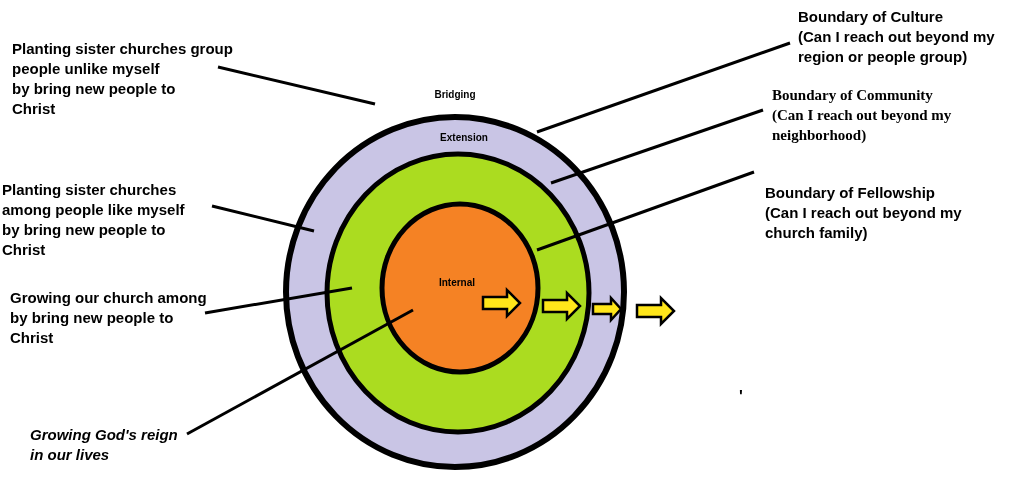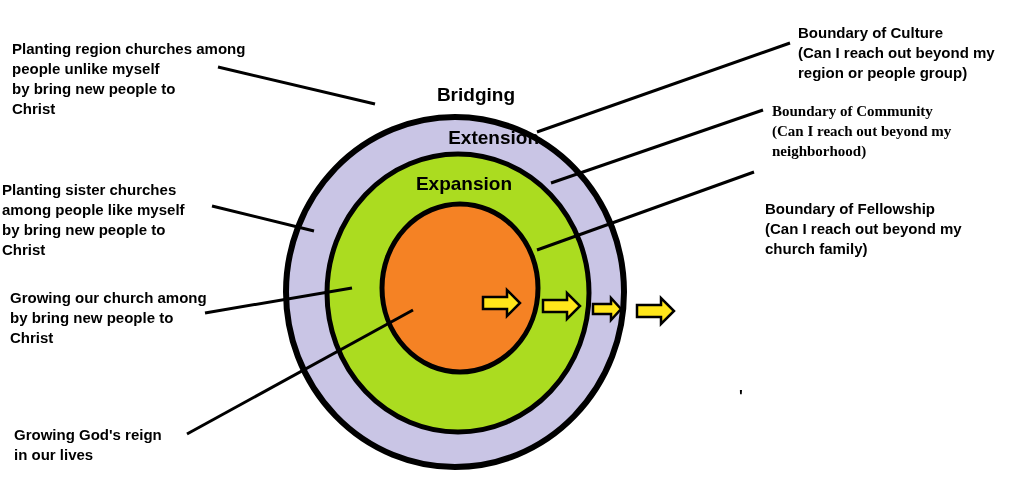--- a/index.html
+++ b/index.html
@@ -8,22 +8,22 @@
     font-family:"Liberation Sans",sans-serif;font-weight:bold;color:#000;
   }
   .diagram-svg{position:absolute;left:0;top:0;width:1021px;height:500px;}
   .ring{stroke:#000;}
   .ring-outer{stroke-width:6;}
   .ring-mid{stroke-width:5;}
   .ring-inner{stroke-width:5;}
   .connector{stroke:#000;stroke-width:3;fill:none;}
   .flow-arrow{stroke:#000;stroke-width:2.5;stroke-linejoin:miter;}
   .annotation{position:absolute;font-size:15px;line-height:20px;white-space:pre-line;}
-  .annotation.right{text-align:left;margin-top:16px;}
-  .ring-label{position:absolute;width:120px;font-size:19px;line-height:18px;text-align:right;}
+  .annotation.right{text-align:left;}
+  .ring-label{position:absolute;width:120px;font-size:10px;line-height:18px;text-align:center;}
   .stray{position:absolute;font-size:16px;line-height:16px;}
 </style>
 </head>
 <body>
 
 <div class="canvas">
 
   <svg class="diagram-svg" viewBox="0 0 1021 500">
 
     <ellipse class="ring ring-outer" cx="455" cy="292" rx="169" ry="175" fill="#C9C5E5"></ellipse>
@@ -39,35 +39,35 @@
     <line class="connector" x1="763" y1="110" x2="551" y2="183"></line>
     <line class="connector" x1="754" y1="172" x2="537" y2="250"></line>
 
     <polygon class="flow-arrow" points="483,297 507,297 507,290 520,303 507,316 507,309 483,309" fill="#FFE61A"></polygon>
     <polygon class="flow-arrow" points="543,300 567,300 567,293 580,306 567,319 567,312 543,312" fill="#FFE61A"></polygon>
     <polygon class="flow-arrow" points="593,304 611,304 611,298 621,309 611,320 611,314 593,314" fill="#FFE61A"></polygon>
     <polygon class="flow-arrow" points="637,305 661,305 661,298 674,311 661,324 661,317 637,317" fill="#FFE61A"></polygon>
   </svg>
 
   <div class="ring-label" style="left:395px;top:86px;">Bridging</div>
-  <div class="ring-label" style="left:419px;top:129px;">Extension</div>
-  <div class="ring-label" style="left:392px;top:175px;">Expansion</div>
+  <div class="ring-label" style="left:404px;top:129px;">Extension</div>
+  <div class="ring-label" style="left:397px;top:274px;">Internal</div>
 
-  <div class="annotation" style="left:12px;top:39px;">Planting region churches among
+  <div class="annotation" style="left:12px;top:39px;">Planting sister churches group
 people unlike myself
 by bring new people to
 Christ</div>
   <div class="annotation" style="left:2px;top:180px;">Planting sister churches
 among people like myself
 by bring new people to
 Christ</div>
   <div class="annotation" style="left:10px;top:288px;">Growing our church among
 by bring new people to
 Christ</div>
-  <div class="annotation" style="left:14px;top:425px;">Growing God's reign
+  <div class="annotation" style="left:30px;top:425px;font-style:italic;">Growing God's reign
 in our lives</div>
 
   <div class="annotation right" style="left:798px;top:7px;">Boundary of Culture
 (Can I reach out beyond my
 region or people group)</div>
   <div class="annotation right" style="left:772px;top:85px;font-family:Liberation Serif, serif;">Boundary of Community
 (Can I reach out beyond my
 neighborhood)</div>
   <div class="annotation right" style="left:765px;top:183px;">Boundary of Fellowship
 (Can I reach out beyond my

